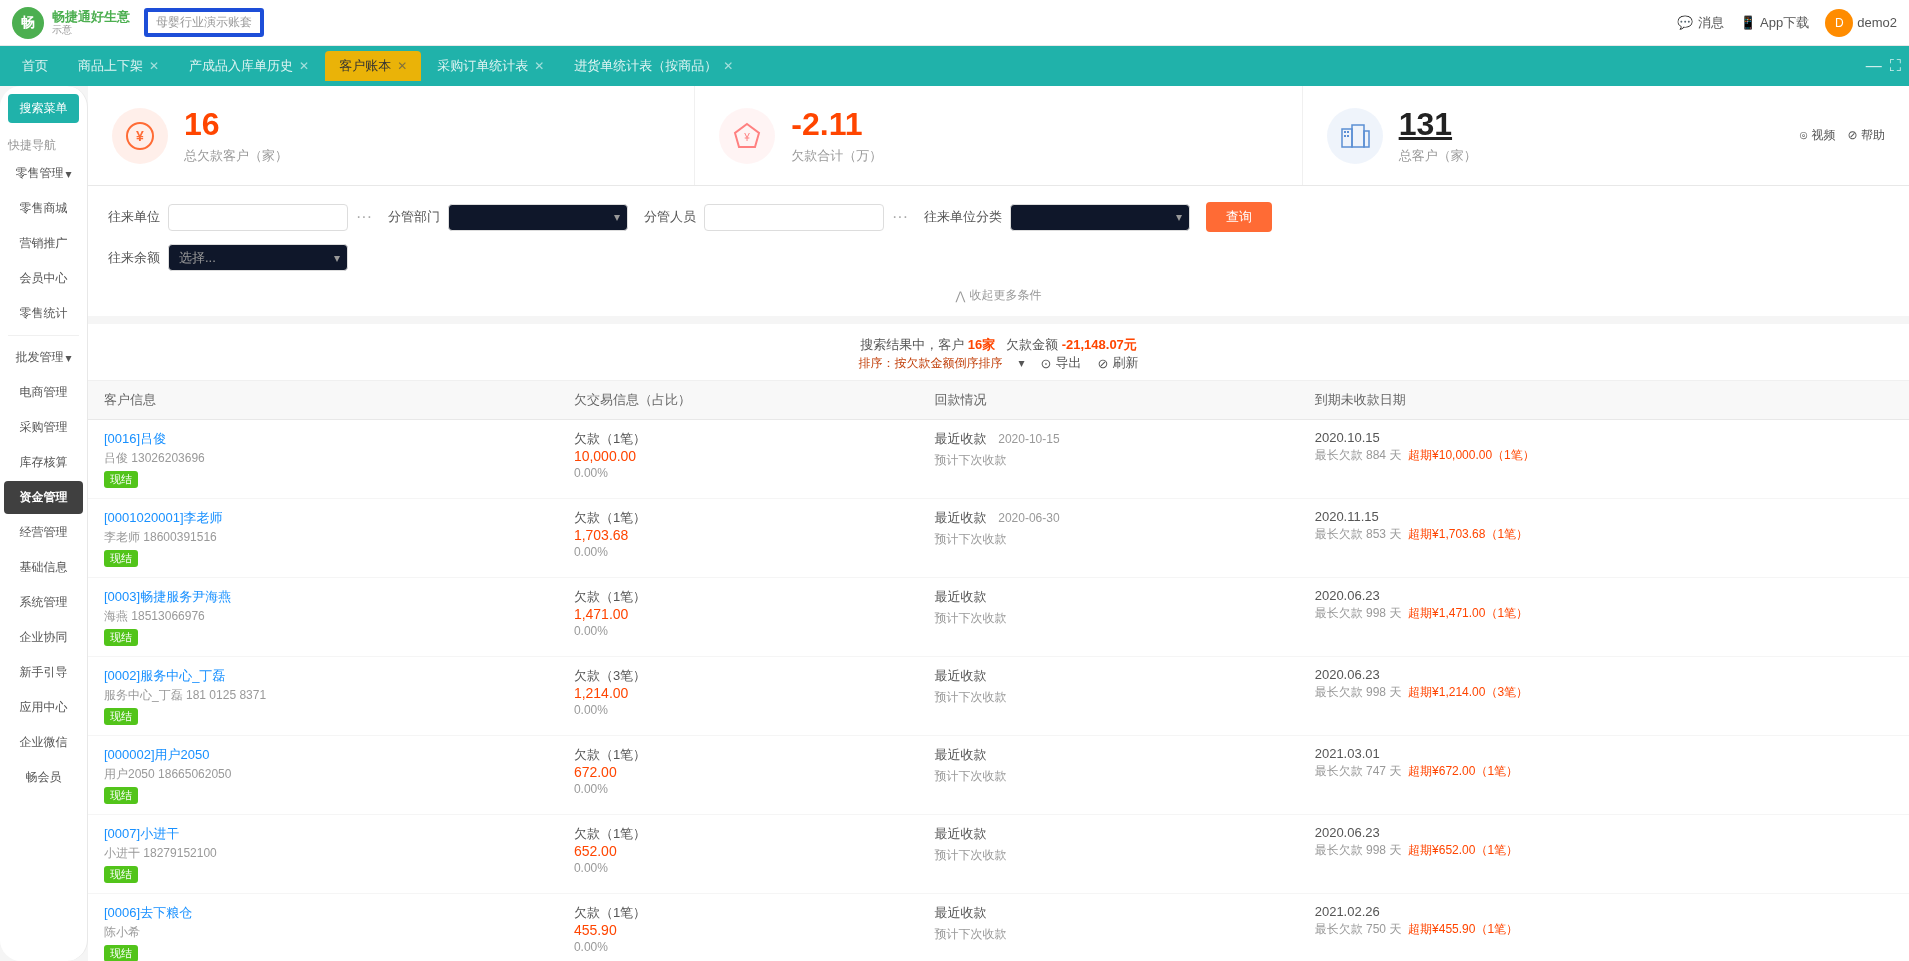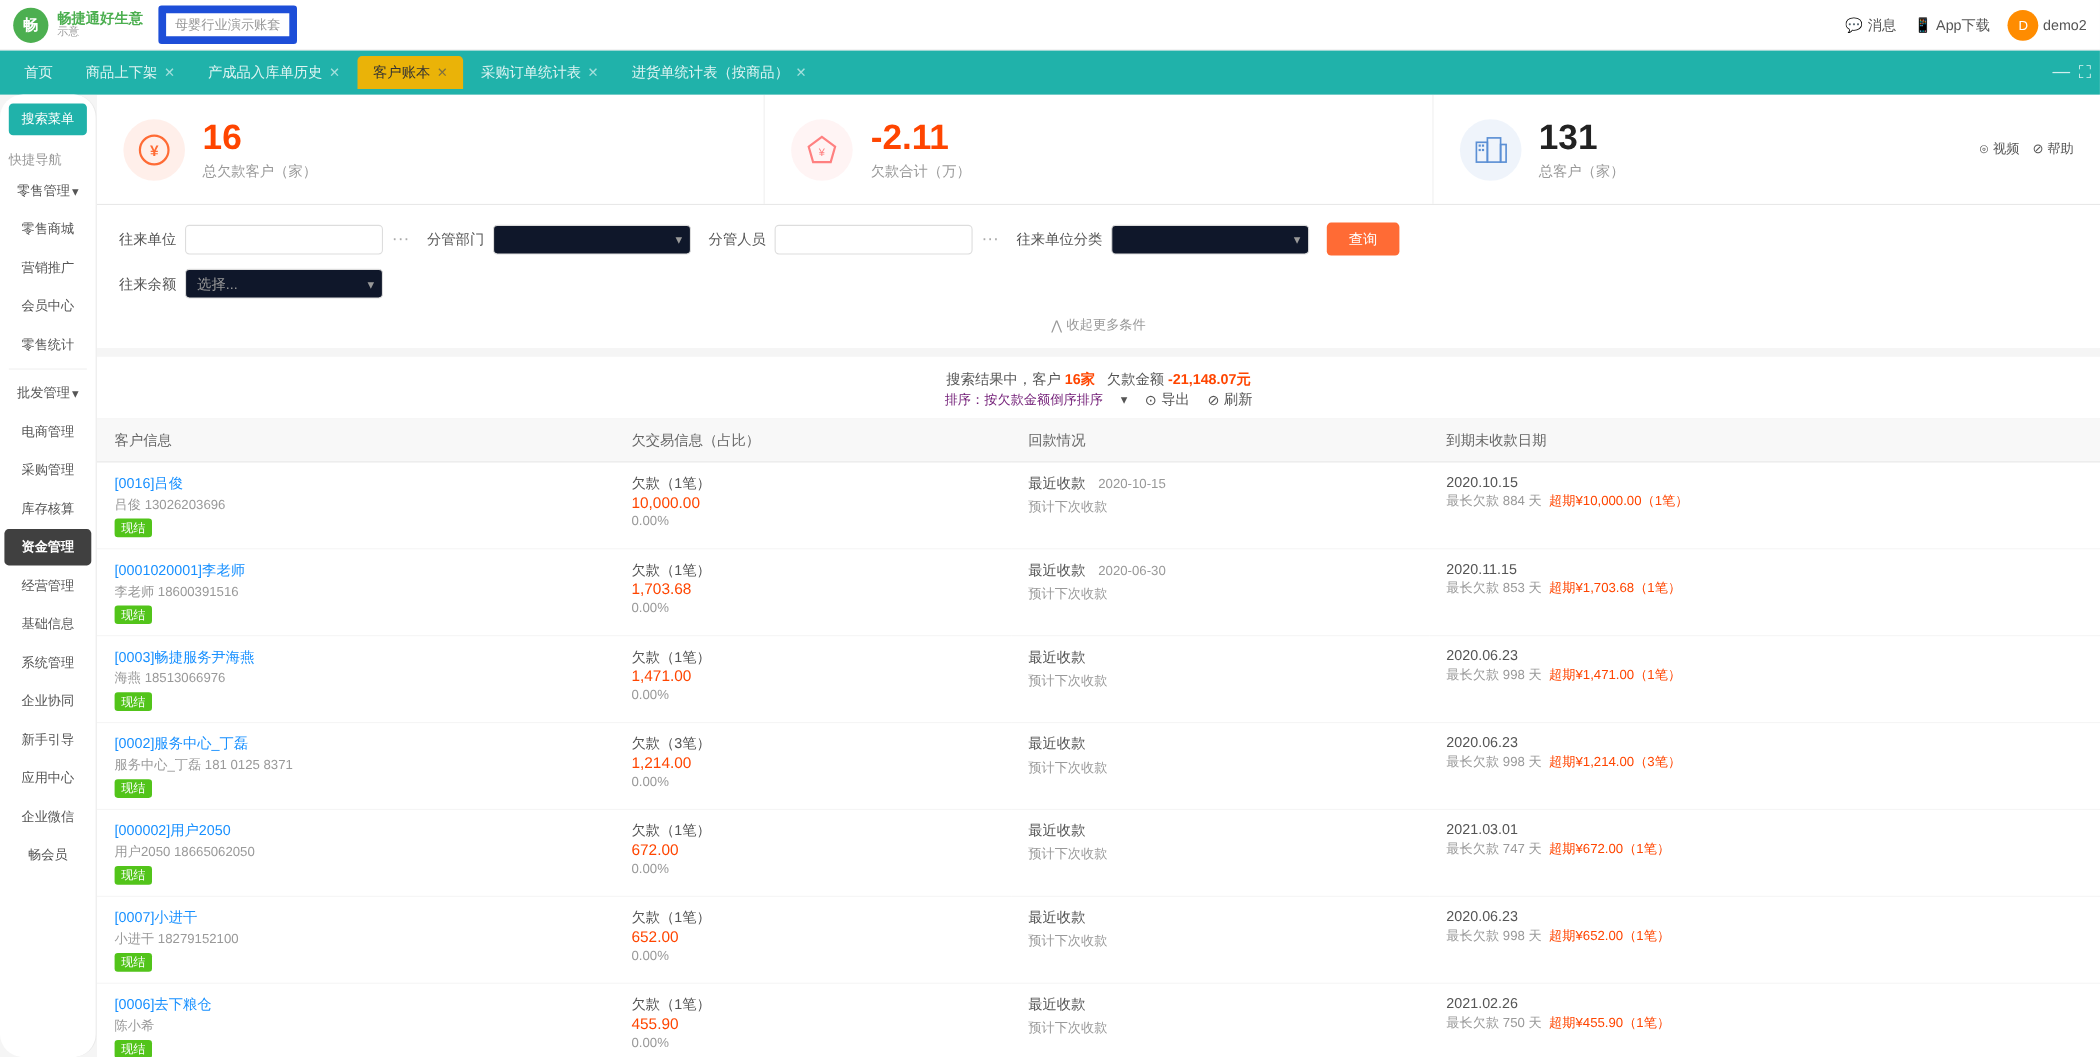--- a/index.html
+++ b/index.html
@@ -6,21 +6,21 @@
     body { font-family: 'Microsoft YaHei', Arial, sans-serif; font-size: 13px; background: #f5f5f5; color: #333; }
     
     
     .top-bar {
       display: flex; align-items: center; background: #fff; height: 46px;
       border-bottom: 1px solid #e8e8e8; padding: 0 12px; gap: 12px;
     }
     .logo-area { display: flex; align-items: center; gap: 8px; min-width: 120px; }
     .logo-icon { width: 32px; height: 32px; background: #4CAF50; border-radius: 50%; display: flex; align-items: center; justify-content: center; color: #fff; font-size: 14px; font-weight: bold; }
     .logo-text { font-size: 13px; color: #4CAF50; font-weight: bold; }
-    .system-name { font-size: 12px; color: #999; border: 7px solid #1d4ed8; padding: 2px 8px; border-radius: 3px; }
+    .system-name { font-size: 12px; color: #999; border: 4px solid #1d4ed8; padding: 2px 8px; border-radius: 3px; }
     .top-right { margin-left: auto; display: flex; align-items: center; gap: 16px; }
     .top-right-item { display: flex; align-items: center; gap: 4px; color: #555; font-size: 13px; cursor: pointer; }
     .avatar { width: 28px; height: 28px; background: #FF8C00; border-radius: 50%; display: flex; align-items: center; justify-content: center; color: #fff; font-size: 12px; }
 
     
     .tab-bar {
       display: flex; align-items: center; background: #20B2AA; height: 40px;
       padding: 0 8px; gap: 2px; overflow: hidden;
     }
     .tab { display: flex; align-items: center; gap: 6px; padding: 6px 14px; border-radius: 4px 4px 0 0; font-size: 13px; cursor: pointer; color: rgba(255,255,255,0.85); white-space: nowrap; }
@@ -50,21 +50,21 @@
     .stat-card { flex: 1; display: flex; align-items: center; padding: 20px 24px; gap: 16px; border-right: 1px solid #f0f0f0; position: relative; }
     .stat-card:last-child { border-right: none; }
     .stat-icon-circle { width: 56px; height: 56px; border-radius: 50%; display: flex; align-items: center; justify-content: center; font-size: 24px; }
     .stat-icon-red { background: rgba(255, 100, 50, 0.1); }
     .stat-icon-pink { background: rgba(255, 150, 150, 0.1); }
     .stat-icon-blue { background: rgba(100, 150, 220, 0.1); }
     .stat-info { display: flex; flex-direction: column; }
     .stat-value { font-size: 32px; font-weight: bold; }
     .stat-value.red { color: #FF4500; }
     .stat-value.neg { color: #FF4500; }
-    .stat-value.black { color: #222; font-weight: 900; }
+    .stat-value.black { color: #222; font-weight: 900; text-decoration: underline; }
     .stat-label { font-size: 13px; color: #999; margin-top: 4px; }
     .stat-card-right { margin-left: auto; display: flex; gap: 12px; font-size: 13px; color: #555; cursor: pointer; }
 
     
     .filter-area { background: #fff; padding: 16px 20px 8px; margin-bottom: 8px; }
     .filter-row { display: flex; align-items: center; gap: 16px; margin-bottom: 12px; flex-wrap: wrap; }
     .filter-field { display: flex; align-items: center; gap: 8px; }
     .filter-label { font-size: 13px; color: #555; white-space: nowrap; }
     .filter-input { border: 1px solid #ddd; border-radius: 4px; padding: 5px 10px; font-size: 13px; width: 180px; color: #333; outline: none; }
     .filter-select { border: 1px solid #ddd; border-radius: 4px; padding: 5px 28px 5px 10px; font-size: 13px; color: #999; outline: none; background: #0f172a; appearance: none; width: 180px; cursor: pointer; }
@@ -300,21 +300,21 @@
     <div class="table-area">
       <div class="table-header-bar">
         <div class="table-summary">
           <span>搜索结果中，客户</span>
           <span class="highlight">16家</span>
           &nbsp;
           <span>欠款金额</span>
           <span class="highlight">-21,148.07元</span>
         </div>
         <div class="table-actions">
-          <span style="font-size:12px;color:#701a75;">排序：按欠款金额倒序排序</span>
+          <span style="font-size:12px;color:#c2410c;">排序：按欠款金额倒序排序</span>
           <span style="font-size:12px;color:#555;cursor:pointer;">▾</span>
           <div class="action-btn">
             <span>⊙</span>
             <span>导出</span>
           </div>
           <div class="action-btn">
             <span>⊘</span>
             <span>刷新</span>
           </div>
         </div>

